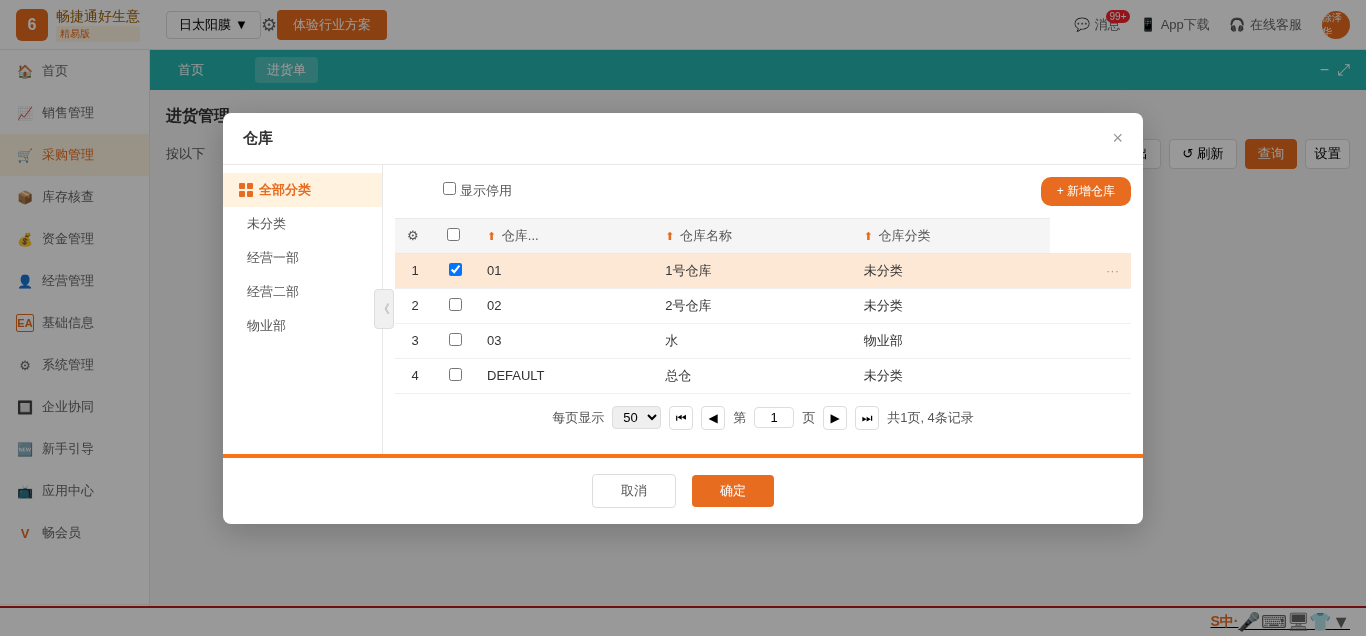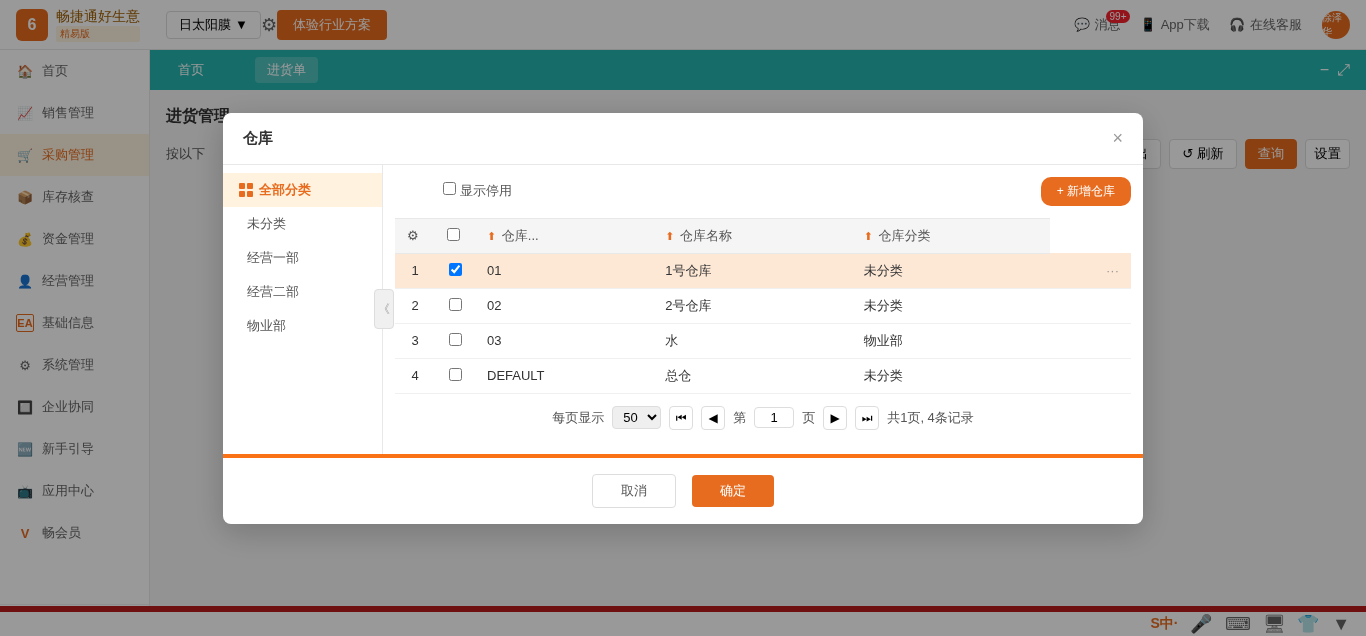--- a/index.html
+++ b/index.html
@@ -408,26 +408,26 @@
       background: #e86c1f;
       color: white;
       cursor: pointer;
       font-size: 13px;
     }
 
     
     .status-bar {
       height: 30px;
       background: #fff;
-      border-top: 6px solid #b91c1c;
+      border-top: 2px solid #b91c1c;
       display: flex;
       align-items: center;
       justify-content: flex-end;
       padding: 0 16px;
-      gap: 12px;
+      text-decoration: underline;
     }
     .status-icon { font-size: 18px; cursor: pointer; color: #666; }
 
     
     .grid-icon {
       display: inline-grid;
       grid-template-columns: 1fr 1fr;
       gap: 2px;
       width: 14px;
       height: 14px;

